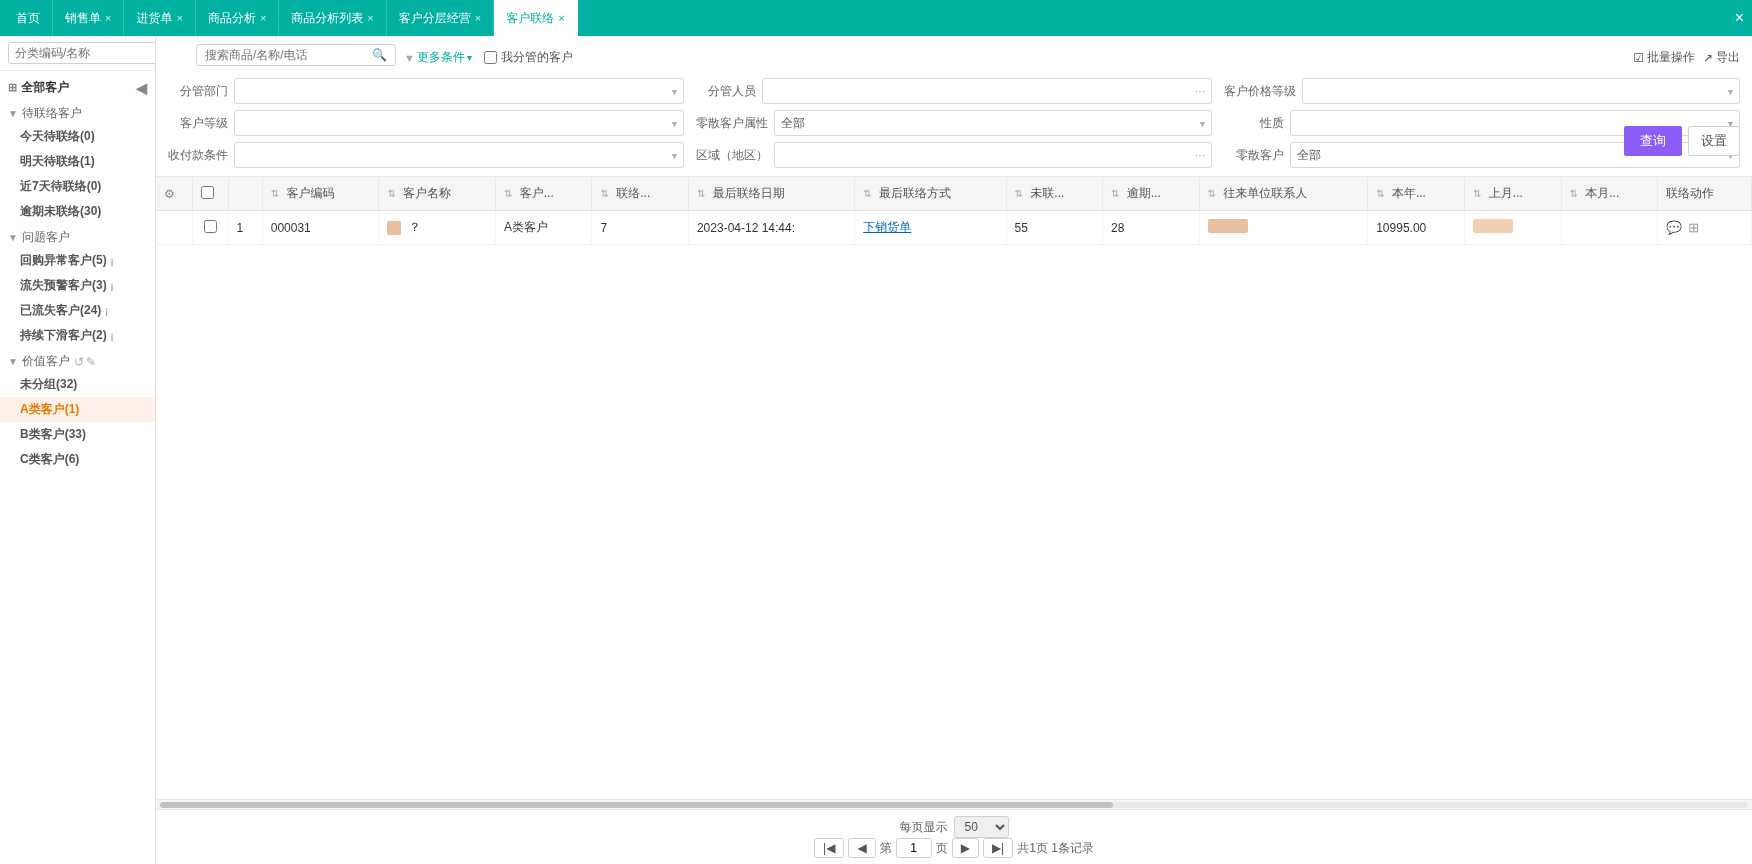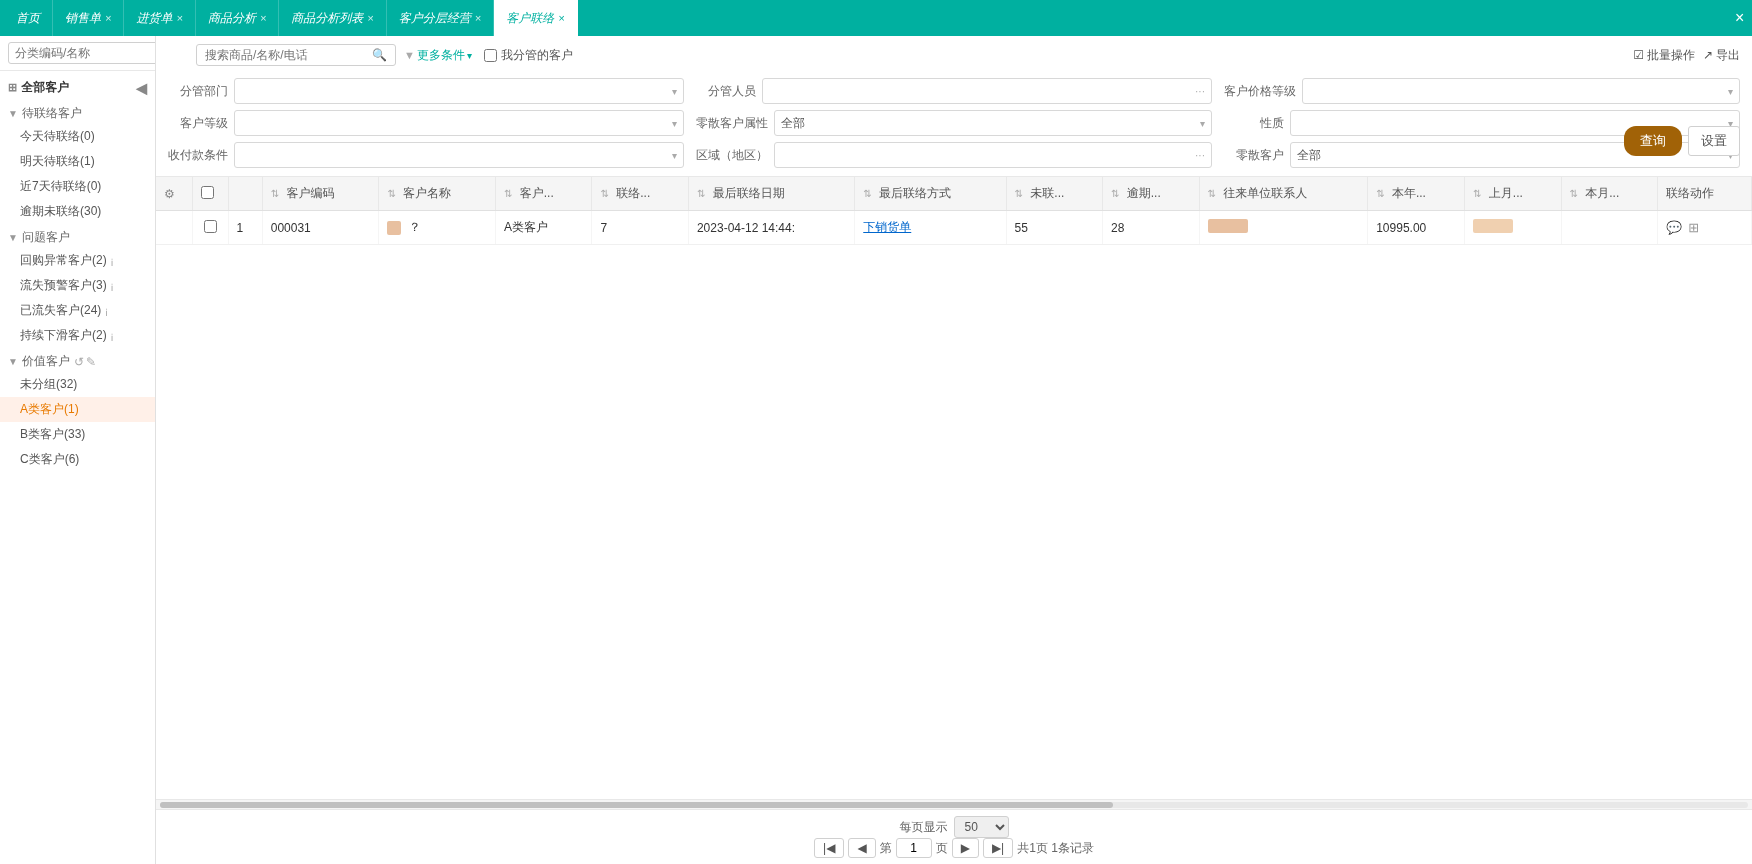--- a/index.html
+++ b/index.html
@@ -3,21 +3,20 @@
   <meta charset="utf-8">
   <style>
     * { box-sizing: border-box; margin: 0; padding: 0; font-family: 'Microsoft YaHei', Arial, sans-serif; font-size: 12px; }
     body { background: #f0f0f0; overflow: hidden; width: 1752px; height: 864px; }
 
     
     .top-nav {
       display: flex; align-items: center;
       background: #00b0a0; height: 36px; padding: 0 8px;
       color: white;
-      font-style: italic;
     }
     .top-nav .nav-item {
       display: flex; align-items: center;
       padding: 0 12px; height: 36px; cursor: pointer;
       color: white; font-size: 13px; white-space: nowrap;
       border-right: 1px solid rgba(255,255,255,0.2);
     }
     .top-nav .nav-item:first-child { padding-left: 8px; }
     .top-nav .nav-item.active {
       background: white; color: #00b0a0;
@@ -56,38 +55,38 @@
 
     .sidebar-group-label {
       display: flex; align-items: center;
       padding: 5px 8px 2px 8px; color: #666; font-size: 12px; cursor: pointer;
     }
     .sidebar-group-label .arrow { margin-right: 4px; font-size: 10px; color: #999; }
 
     .sidebar-item {
       display: flex; align-items: flex-end;
       padding: 4px 8px 4px 20px; color: #555; cursor: pointer;
-      white-space: nowrap; font-size: 12px;
+      white-space: nowrap; font-size: 12px; font-weight: bold;
     }
     .sidebar-item.active { background: #fff0e8; color: #e87a00; }
     .sidebar-item .info-icon { margin-left: 4px; color: #aaa; font-size: 10px; }
 
     
     .content-area {
       flex: 1; display: flex; flex-direction: column; background: white; overflow: hidden;
     }
 
     
     .filter-bar {
       padding: 8px 12px 0 12px;
       border-bottom: 1px solid #e8e8e8;
       background: white;
     }
     .filter-top-row {
-      display: flex; align-items: center; margin-bottom: 8px; padding-left: 28px;
+      display: flex; align-items: flex-end; margin-bottom: 8px; padding-left: 28px;
     }
     .filter-search-box {
       display: flex; align-items: center;
       border: 1px solid #d0d0d0; border-radius: 3px;
       padding: 3px 8px; width: 200px;
     }
     .filter-search-box input {
       border: none; outline: none; font-size: 12px; flex: 1; color: #666;
     }
     .filter-more-btn {
@@ -116,21 +115,21 @@
     }
     .filter-select {
       flex: 1; border: 1px solid #d8d8d8; border-radius: 3px;
       padding: 3px 6px; font-size: 12px; color: #555; background: white;
       display: flex; align-items: center; justify-content: space-between; cursor: pointer;
       min-height: 26px;
     }
     .filter-select .select-arrow { color: #aaa; font-size: 10px; }
     .filter-select .select-dots { color: #aaa; font-size: 10px; }
     .btn-query {
-      background: #a16207; color: white; border: none; border-radius: 12px;
+      background: #8b5cf6; color: white; border: none; border-radius: 2px;
       padding: 5px 16px; cursor: pointer; font-size: 13px;
     }
     .btn-settings {
       background: white; color: #555; border: 1px solid #d0d0d0; border-radius: 3px;
       padding: 5px 12px; cursor: pointer; font-size: 13px;
     }
 
     
     .table-area { flex: 1; overflow: auto; }
     table { width: 100%; border-collapse: collapse; font-size: 12px; }
@@ -262,21 +261,21 @@
     </div>
     <div class="sidebar-item">
       <span>逾期未联络(30)</span>
     </div>
 
     <div class="sidebar-group-label">
       <span class="arrow">▼</span>
       <span>问题客户</span>
     </div>
     <div class="sidebar-item">
-      <span>回购异常客户(2)</span>
+      <span>回购异常客户(5)</span>
       <span class="info-icon">ℹ</span>
     </div>
     <div class="sidebar-item">
       <span>流失预警客户(3)</span>
       <span class="info-icon">ℹ</span>
     </div>
     <div class="sidebar-item">
       <span>已流失客户(24)</span>
       <span class="info-icon">ℹ</span>
     </div>

